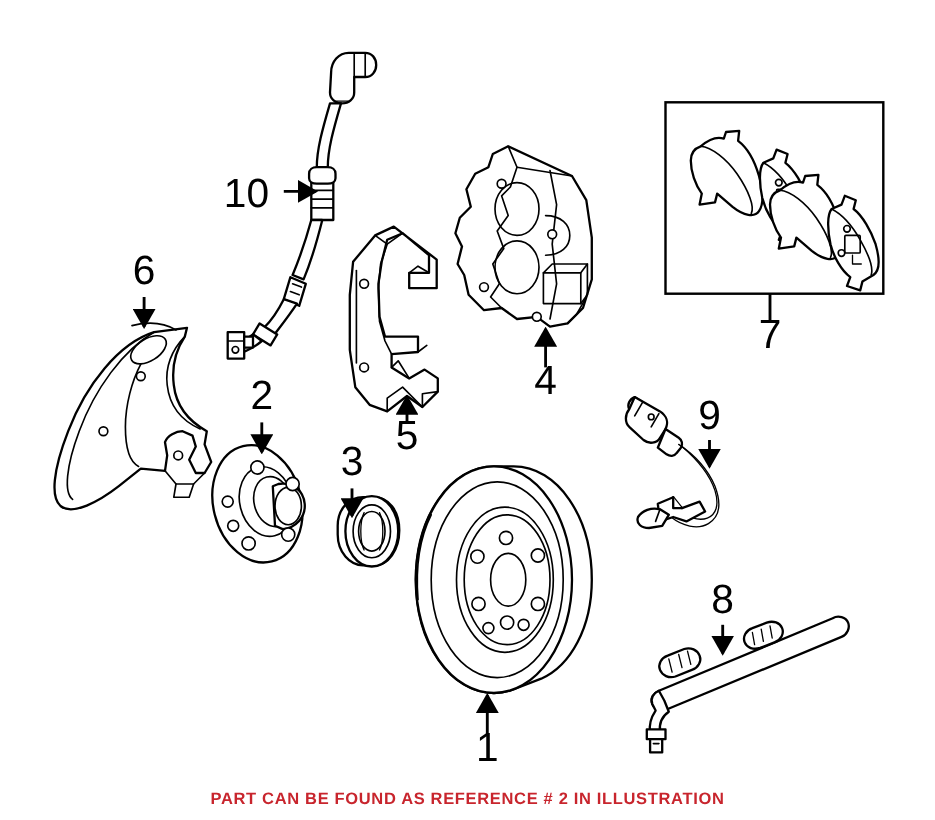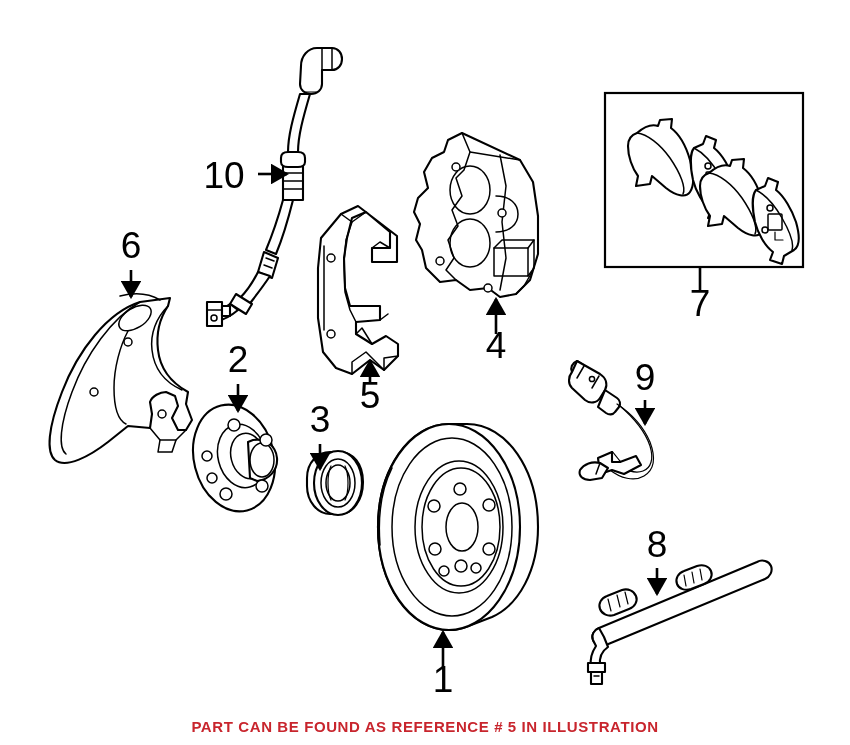--- a/index.html
+++ b/index.html
@@ -315,15 +315,15 @@
       <text class="callout-num" x="496" y="358" text-anchor="middle">4</text>
       <text class="callout-num" x="370" y="408" text-anchor="middle">5</text>
       <text class="callout-num" x="131" y="258" text-anchor="middle">6</text>
       <text class="callout-num" x="700" y="316" text-anchor="middle">7</text>
       <text class="callout-num" x="657" y="557" text-anchor="middle">8</text>
       <text class="callout-num" x="645" y="390" text-anchor="middle">9</text>
       <text class="callout-num" x="224" y="188" text-anchor="middle">10</text>
     </g>
   </svg>
 
-  <div class="footer-note">PART CAN BE FOUND AS REFERENCE # 5 IN ILLUSTRATION</div>
+  <div class="footer-note">PART CAN BE FOUND AS REFERENCE # 2 IN ILLUSTRATION</div>
 
 </div>
 
 </body></html>

